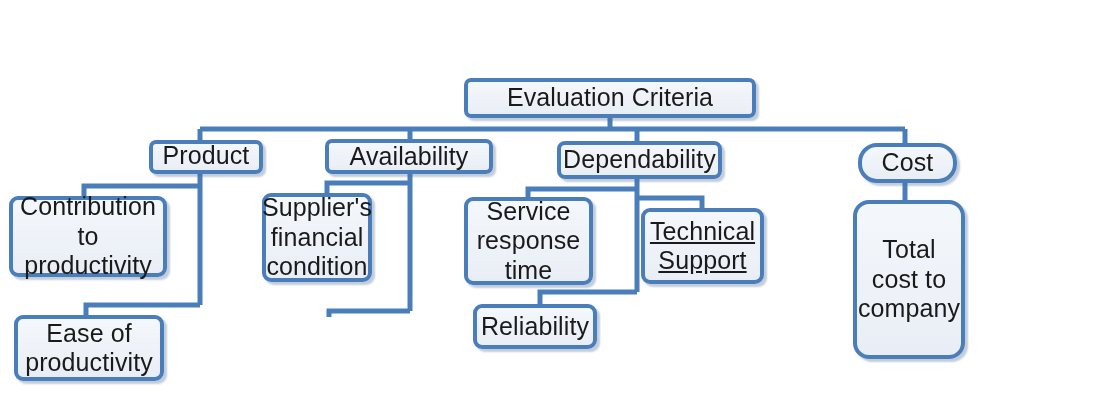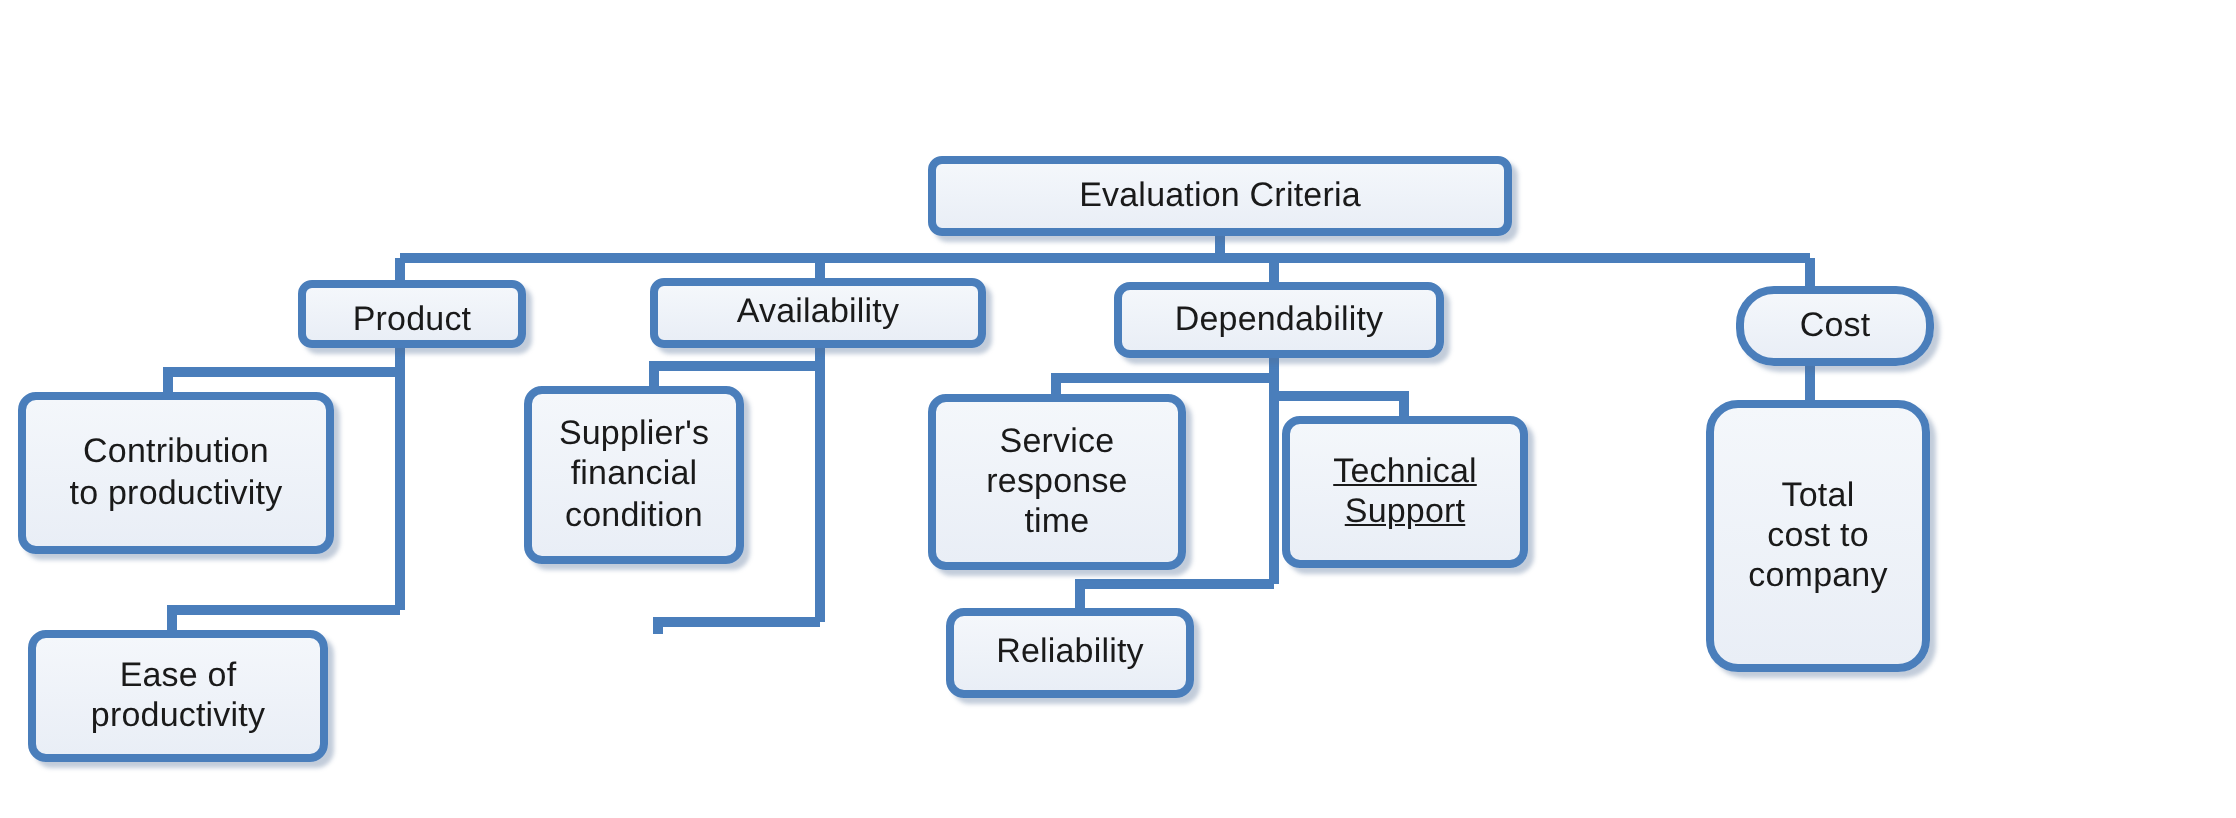--- a/index.html
+++ b/index.html
@@ -34,46 +34,46 @@
     border-radius: 9px;
     background: #eef2f8;
     background: linear-gradient(to bottom, #f4f7fb 0%, #e9eef6 100%);
     box-shadow: 3px 3px 2px rgba(80,110,150,0.35);
     display: flex;
     align-items: center;
     justify-content: center;
     text-align: center;
     color: #1a1a1a;
     font-family: "Liberation Sans", sans-serif;
-    font-size: 17px;
+    font-size: 25px;
     line-height: 1.18;
     letter-spacing: 0.1px;
     z-index: 5;
   }
   .node .label {
     display: block;
     white-space: pre-line;
     padding: 0 6px;
   }
   
   #node-root { left: 464px; top: 78px; width: 292px; height: 40px; border-radius: 7px; }
   
   #node-product       { left: 149px; top: 140px; width: 114px; height: 34px; border-radius: 7px; align-items: flex-end; }
   #node-availability  { left: 325px; top: 139px; width: 168px; height: 35px; border-radius: 7px; }
   #node-dependability { left: 557px; top: 141px; width: 165px; height: 38px; border-radius: 8px; }
-  #node-cost          { left: 858px; top: 143px; width: 99px; height: 40px; border-radius: 19px; margin-left: 10px; }
+  #node-cost          { left: 858px; top: 143px; width: 99px; height: 40px; border-radius: 19px; }
   
   #node-contribution  { left: 9px;   top: 196px; width: 158px; height: 81px; }
   #node-ease          { left: 14px;  top: 315px; width: 150px; height: 66px; }
   #node-supplier      { left: 262px; top: 193px; width: 110px; height: 89px; }
   #node-image         { left: 276px; top: 317px; width: 107px; height: 45px; }
   #node-service       { left: 464px; top: 197px; width: 129px; height: 88px; }
   #node-technical     { left: 641px; top: 208px; width: 123px; height: 76px; text-decoration: underline; }
   #node-reliability   { left: 473px; top: 304px; width: 124px; height: 45px; }
-  #node-totalcost     { left: 853px; top: 200px; width: 112px; height: 136px; border-radius: 16px; }
+  #node-totalcost     { left: 853px; top: 200px; width: 112px; height: 159px; border-radius: 16px; }
 </style>
 </head>
 <body>
 
 <div id="canvas">
 
   <svg class="conn-layer" viewBox="0 0 1118 409" width="1118" height="409" xmlns="http://www.w3.org/2000/svg">
     <g fill="none" stroke="#4a7ebb" stroke-width="5" stroke-linecap="butt" stroke-linejoin="miter">
 
       <path d="M 610 118 L 610 129"></path>

